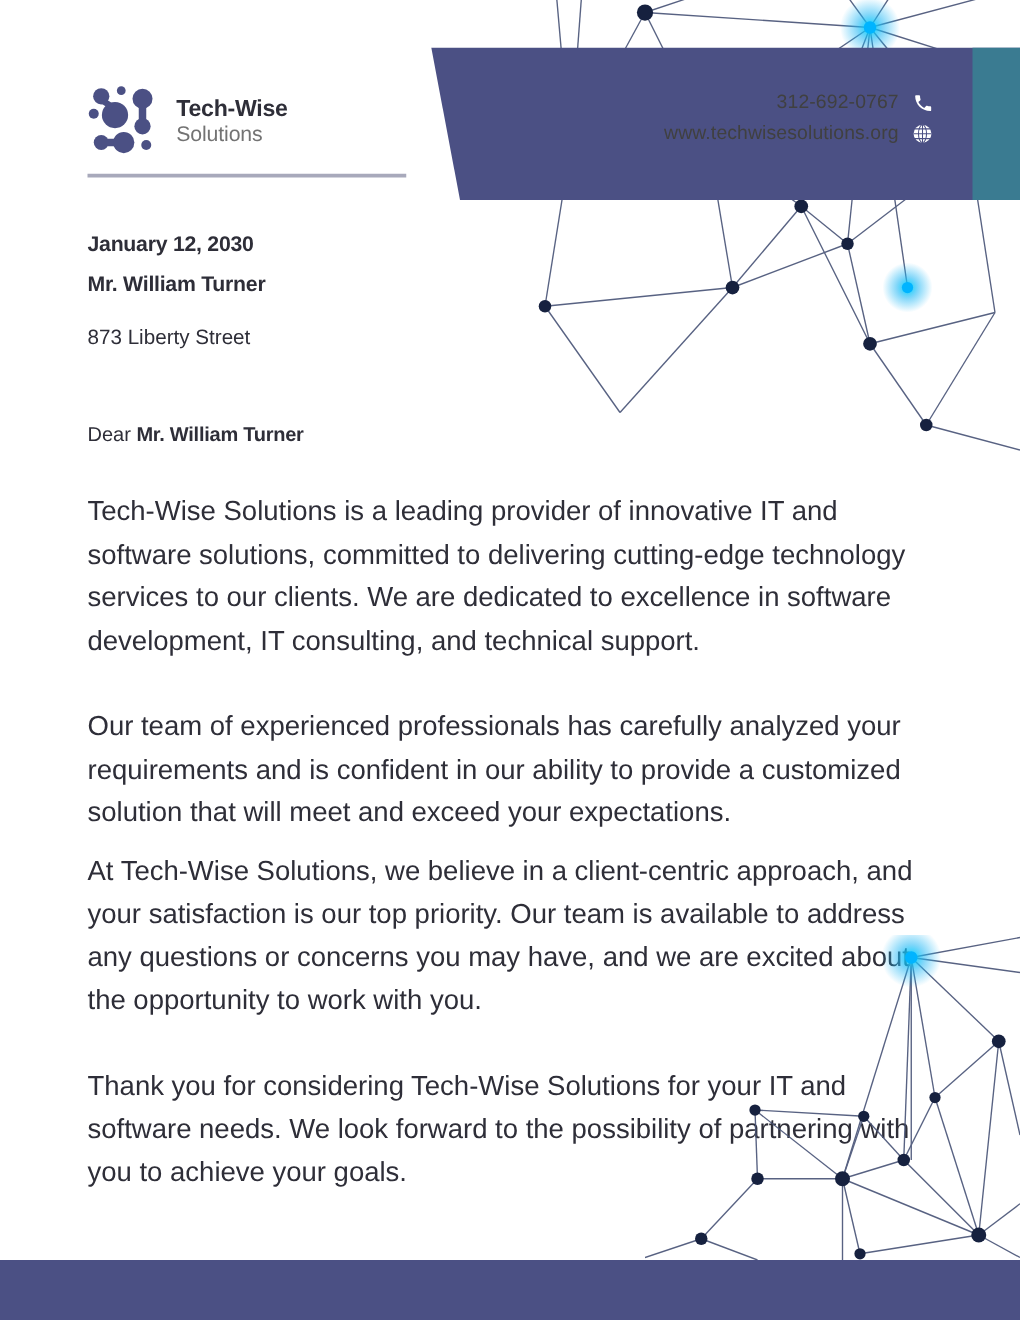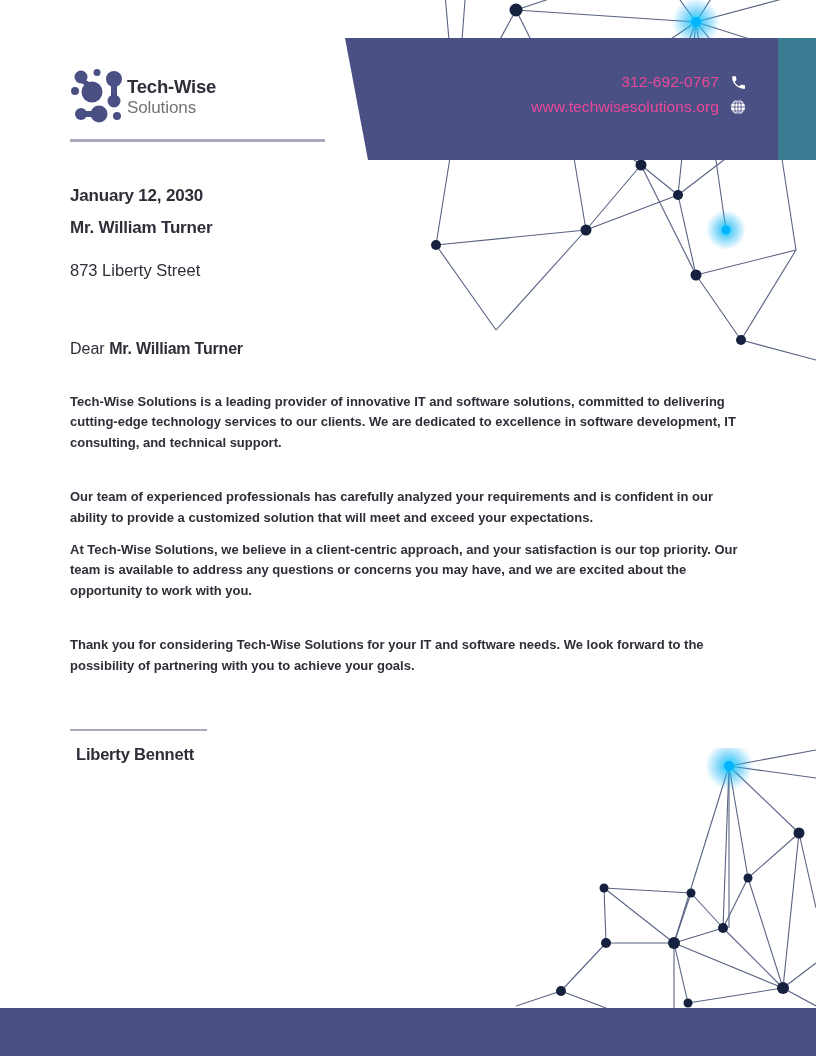--- a/index.html
+++ b/index.html
@@ -58,21 +58,21 @@
   }
   .contact-row {
     display: flex;
     align-items: center;
     justify-content: flex-end;
     height: 24px;
     margin-bottom: 1px;
     white-space: nowrap;
   }
   .contact-text {
-    color: #ec4899;
+    color: #404040;
   }
   .contact-icon {
     display: inline-flex;
     align-items: center;
     justify-content: center;
     width: 20px;
     height: 20px;
     margin-left: 9px;
     flex: none;
   }
@@ -84,21 +84,21 @@
     top: 68px;
     display: flex;
     align-items: center;
   }
   .logo-mark {
     width: 54px;
     height: 58px;
     flex: none;
   }
   .logo-text {
-    margin-left: 3px;
+    margin-left: 17px;
     line-height: 1.18;
   }
   .logo-name {
     font-size: 18.5px;
     font-weight: bold;
     color: #2e2e38;
     letter-spacing: -0.2px;
   }
   .logo-sub {
     font-size: 17px;
@@ -144,23 +144,22 @@
   .salutation {
     margin-top: 60px;
     font-size: 16px;
   }
   .salutation b {
     font-weight: bold;
     letter-spacing: -0.2px;
   }
   .para {
     margin-top: 34px;
-    font-size: 13px;
+    font-size: 22px;
     line-height: 1.57;
-    font-weight: bold;
   }
   .para.tight {
     margin-top: 12px;
   }
   .closing {
     margin-top: 66px;
     font-size: 16.5px;
   }
   .sign-rule {
     margin-top: 53px;

